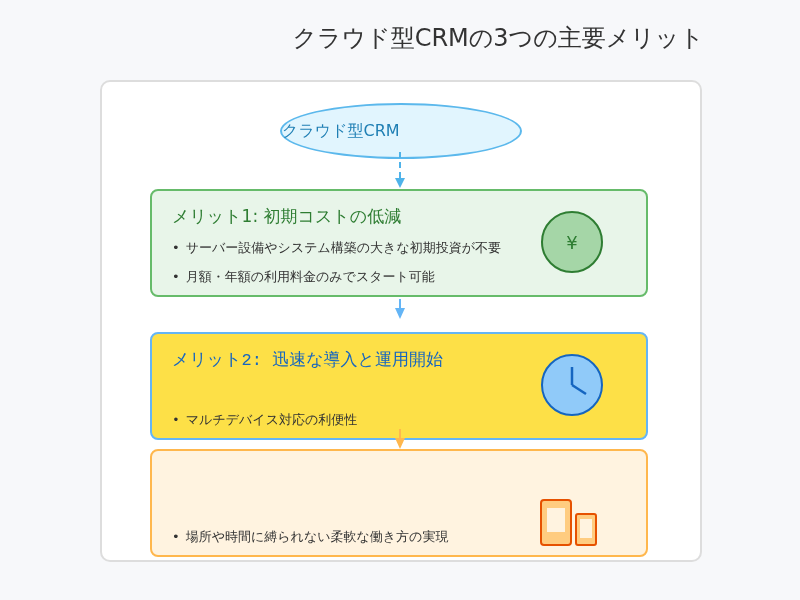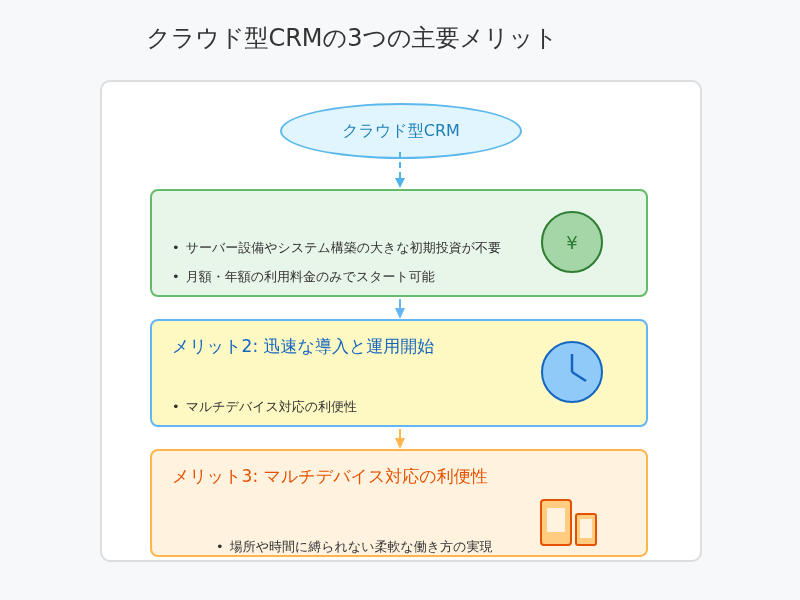--- a/index.html
+++ b/index.html
@@ -2,31 +2,31 @@
 <html><head>
 <meta charset="utf-8">
 <style>
   html, body { margin: 0; padding: 0; }
   body {
     width: 800px; height: 600px; background: #f7f8fa;
     font-family: "DejaVu Sans", "Liberation Sans", sans-serif;
     position: relative; overflow: hidden;
   }
   .title {
-    position: absolute; left: 0; top: 22px; width: 704px; text-align: center;
+    position: absolute; left: 0; top: 22px; width: 704px; text-align: right;
     font-size: 24px; color: #333; letter-spacing: 0px;
   }
   .frame {
     position: absolute; left: 100px; top: 80px; width: 598px; height: 478px;
     background: #ffffff; border: 2px solid #dddddd; border-radius: 10px;
   }
   .ellipse {
     position: absolute; left: 280px; top: 103px; width: 238px; height: 52px;
     border: 2px solid #5bb8ec; background: #e1f5fe; border-radius: 50%;
-    display: flex; align-items: center; justify-content: center;
+    display: flex; align-items: center; justify-content: flex-start;
     font-size: 16px; color: #1f7fb4;
   }
   .dashed {
     position: absolute; left: 399px; top: 152px; width: 0; height: 26px;
     border-left: 2px dashed #4fb3ea;
   }
   .arrowhead {
     position: absolute; width: 0; height: 0;
     border-left: 5px solid transparent; border-right: 5px solid transparent;
   }
@@ -54,46 +54,46 @@
 <div class="frame"></div>
 
 <div class="ellipse">
   <span>クラウド型CRM</span>
 </div>
 
 <div class="dashed"></div>
 <div class="arrowhead" style="left:395px; top:178px; border-top:10px solid #4fb3ea;"></div>
 
 <div class="card" style="top:189px; background:#e8f5e9; border-color:#66bb6a;">
+  <div class="head" style="color:#2e7d32;">メリット1: 初期コストの低減</div>
   <div class="b" style="top:77px;"><span class="dot">•</span><span>月額・年額の利用料金のみでスタート可能</span></div>
   <div class="b" style="top:48px;"><span class="dot">•</span><span>サーバー設備やシステム構築の大きな初期投資が不要</span></div>
   <svg class="icon" style="left:388px; top:20px;" width="64" height="64" viewBox="0 0 64 64">
     <circle cx="32" cy="31" r="30" fill="#a5d6a7" stroke="#2e7d32" stroke-width="2"></circle>
     <text x="32" y="38" text-anchor="middle" font-size="18" fill="#2e7d32" font-family="DejaVu Sans, sans-serif">¥</text>
   </svg>
 </div>
 
 <div class="conn" style="top:299px; height:10px; background:#64b5f6;"></div>
 <div class="arrowhead" style="left:395px; top:308px; border-top:11px solid #64b5f6;"></div>
 
-<div class="card" style="top:319px; background:#fef9c3; border-color:#64b5f6;">
+<div class="card" style="top:332px; background:#fde047; border-color:#64b5f6;font-family:Liberation Mono, monospace;">
   <div class="head" style="color:#1565c0;">メリット2: 迅速な導入と運用開始</div>
   <div class="b" style="top:77px;"><span class="dot">•</span><span>マルチデバイス対応の利便性</span></div>
   <svg class="icon" style="left:388px; top:20px;" width="64" height="64" viewBox="0 0 64 64">
     <circle cx="32" cy="31" r="30" fill="#90caf9" stroke="#1565c0" stroke-width="2"></circle>
     <line x1="32" y1="31" x2="32" y2="13" stroke="#1565c0" stroke-width="2.5"></line>
     <line x1="32" y1="31" x2="46" y2="40" stroke="#1565c0" stroke-width="2.5"></line>
   </svg>
 </div>
 
 <div class="conn" style="top:429px; height:10px; background:#ffb74d;"></div>
 <div class="arrowhead" style="left:395px; top:438px; border-top:11px solid #ffb74d;"></div>
 
 <div class="card" style="top:449px; background:#fff3e0; border-color:#ffb74d;">
-  <div class="head" style="color:#e65100;">メリット3: マルチデバイス対応の利便性</div>
-  <div class="b" style="top:87px;margin-left:44px;"><span class="dot">•</span><span>場所や時間に縛られない柔軟な働き方の実現</span></div>
+  <div class="b" style="top:77px;"><span class="dot">•</span><span>場所や時間に縛られない柔軟な働き方の実現</span></div>
   <svg class="icon" style="left:388px; top:48px;" width="60" height="50" viewBox="0 0 60 50">
     <rect x="1" y="1" width="30" height="45" rx="3" fill="#ffcc80" stroke="#e65100" stroke-width="2"></rect>
     <rect x="7" y="9" width="18" height="24" fill="#fff3e0"></rect>
     <rect x="36" y="15" width="20" height="31" rx="2" fill="#ffcc80" stroke="#e65100" stroke-width="2"></rect>
     <rect x="40" y="20" width="12" height="19" fill="#fff3e0"></rect>
   </svg>
 </div>
 
 </body></html>

